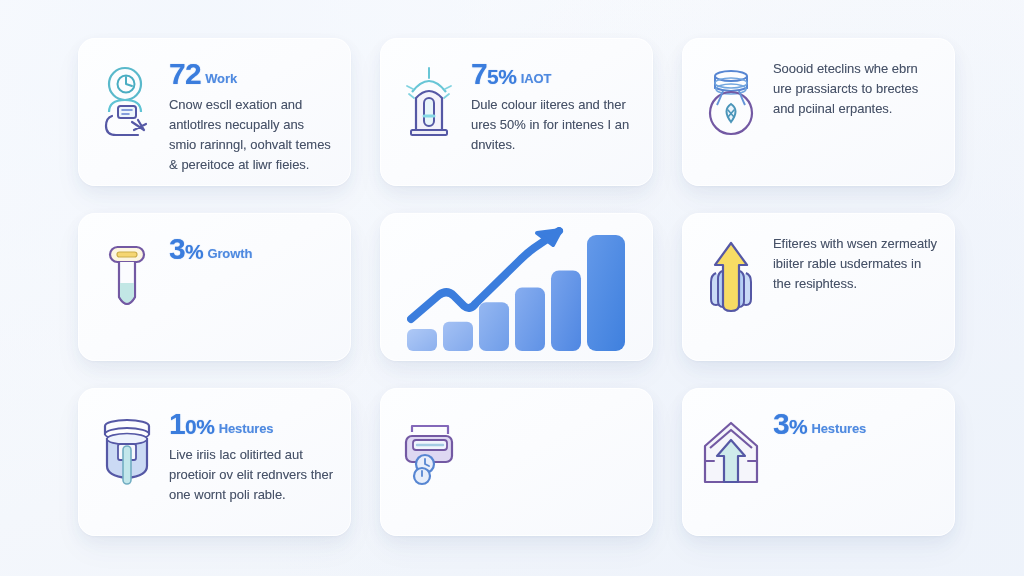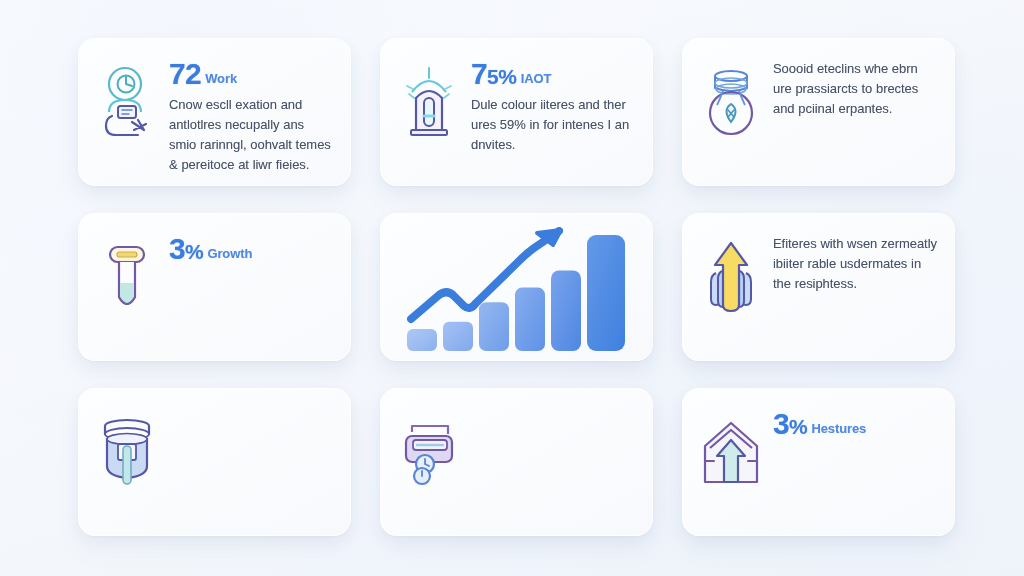--- a/index.html
+++ b/index.html
@@ -170,21 +170,21 @@
         <rect x="24" y="34" width="10" height="28" rx="5" fill="#e8f6fa" stroke="#4b4ea0" stroke-width="2"></rect>
         <rect x="11" y="66" width="36" height="5" rx="1.5" fill="#f0f0f8" stroke="#4b4ea0" stroke-width="2"></rect>
         <path d="M24 52 h10" stroke="#7ed6e4" stroke-width="3" stroke-linecap="round"></path>
       </svg>
     </div>
     <div class="stat-body">
       <div class="stat-headline">
         <span class="stat-value"><span>7</span><span class="unit">5%</span></span>
         <span class="stat-label">IAOT</span>
       </div>
-      <div class="stat-desc">Dule colour iiteres and ther ures 59% in for intenes I an dnvites.</div>
+      <div class="stat-desc">Dule colour iiteres and ther ures 50% in for intenes I an dnvites.</div>
     </div>
   </div>
 
   <div class="card stat-card">
     <div class="icon-slot">
       <svg width="58" height="78" viewBox="0 0 58 78">
         <ellipse cx="29" cy="12" rx="16" ry="5" fill="none" stroke="#4d7fd0" stroke-width="2"></ellipse>
         <path d="M13 12 L13 24 q16 6 32 0 L45 12" fill="none" stroke="#4d7fd0" stroke-width="2"></path>
         <ellipse cx="29" cy="19" rx="16" ry="5" fill="none" stroke="#69a0dd" stroke-width="1.6"></ellipse>
         <ellipse cx="29" cy="25" rx="15" ry="5" fill="none" stroke="#69a0dd" stroke-width="1.6"></ellipse>
@@ -279,20 +279,27 @@
     <div class="icon-slot">
       <svg width="58" height="78" viewBox="0 0 58 78">
         <ellipse cx="29" cy="12" rx="22" ry="6" fill="#fbfcff" stroke="#4b4ea0" stroke-width="2.2"></ellipse>
         <path d="M7 12 L7 20 q22 7 44 0 L51 12" fill="#fbfcff" stroke="#4b4ea0" stroke-width="2.2"></path>
         <ellipse cx="29" cy="20" rx="22" ry="6" fill="#ffffff" stroke="#4b4ea0" stroke-width="1.8"></ellipse>
         <path d="M9 24 L9 52 q0 10 20 12 q20 -2 20 -12 L49 24" fill="#c9d8f4" stroke="#4b4ea0" stroke-width="2.2" stroke-linejoin="round"></path>
         <ellipse cx="29" cy="25" rx="20" ry="5.5" fill="#eef3fd" stroke="#4b4ea0" stroke-width="1.6"></ellipse>
         <rect x="20" y="30" width="18" height="16" rx="2" fill="#f6f7fd" stroke="#4b4ea0" stroke-width="1.8"></rect>
         <rect x="25" y="32" width="8" height="38" rx="4" fill="#bfe6ea" stroke="#6aa9bf" stroke-width="1.6"></rect>
       </svg>
+    </div>
+    <div class="stat-body">
+      <div class="stat-headline">
+        <span class="stat-value"><span>1</span><span class="unit">0%</span></span>
+        <span class="stat-label">Hestures</span>
+      </div>
+      <div class="stat-desc">Live iriis lac olitirted aut proetioir ov elit rednvers ther one wornt poli rable.</div>
     </div>
   </div>
 
   <div class="card stat-card">
     <div class="icon-slot">
       <svg width="62" height="78" viewBox="0 0 62 78">
         <path d="M14 18 L14 12 L50 12 L50 20" fill="none" stroke="#7c5fb5" stroke-width="2.2" stroke-linejoin="round"></path>
         <rect x="8" y="22" width="46" height="26" rx="6" fill="#ddd6f2" stroke="#6b4f9e" stroke-width="2.2"></rect>
         <rect x="15" y="26" width="34" height="10" rx="3" fill="#f0f5fd" stroke="#6b4f9e" stroke-width="1.8"></rect>
         <path d="M19 31 h26" stroke="#9ec9e2" stroke-width="2.4" stroke-linecap="round"></path>

